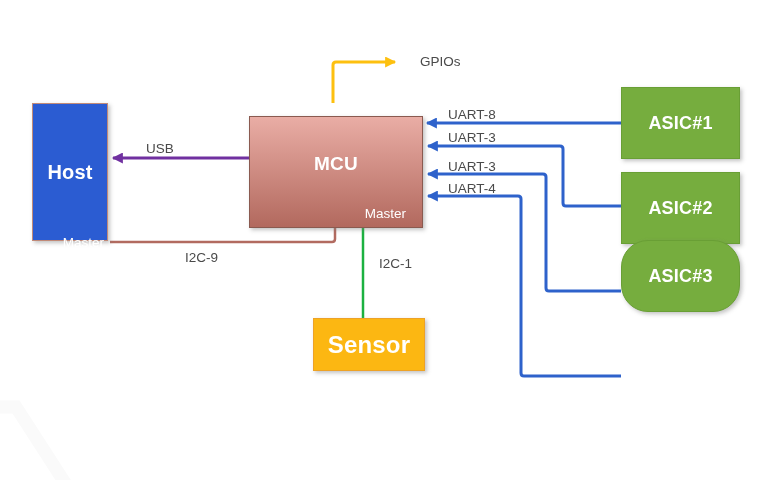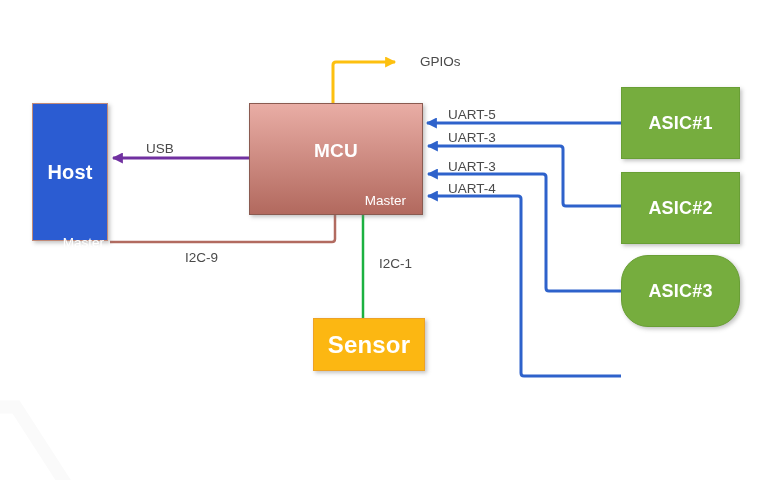--- a/index.html
+++ b/index.html
@@ -34,37 +34,37 @@
     font-weight: 400;
     color: #ffffff;
     padding-left: 20px;
   }
   .host {
     left: 32px; top: 103px; width: 76px; height: 138px;
     font-size: 20px;
   }
   .host .sub-label { right: 3px; top: 131px; }
   .mcu {
-    left: 249px; top: 103px; width: 174px; height: 112px;
+    left: 249px; top: 116px; width: 174px; height: 112px;
     background: linear-gradient(180deg, var(--fill-top, #e9ada5), var(--fill-bottom, #b2695e));
     font-size: 19px;
   }
   .mcu .box-label { transform: translateY(-8px); }
   .mcu .sub-label { right: 16px; bottom: 6px; }
   .sensor {
     left: 313px; top: 318px; width: 112px; height: 53px;
     font-size: 24px;
   }
   .asic {
     left: 621px; width: 119px; height: 72px;
     font-size: 18px;
   }
   .asic1 { top: 87px; }
   .asic2 { top: 172px; }
-  .asic3 { top: 255px; border-radius: 27px; }
+  .asic3 { top: 240px; border-radius: 27px; }
   .asic4 { top: 340px; }
   .conn-label {
     position: absolute;
     font-size: 13.5px;
     line-height: 16px;
     color: #4a4a4a;
     white-space: nowrap;
   }
   .lbl-gpios { left: 404px; top: 54px; margin-left: 16px; }
   .lbl-uart1 { left: 448px; top: 107px; }
@@ -133,21 +133,21 @@
   <div class="box asic asic2" style="--fill: #76ad3e; --border: #699f35;">
     <span class="box-label">ASIC#2</span>
   </div>
 
   <div class="box asic asic3" style="--fill: #76ad3e; --border: #699f35;">
     <span class="box-label">ASIC#3</span>
   </div>
 
 
   <div class="conn-label lbl-gpios">GPIOs</div>
-  <div class="conn-label lbl-uart1">UART-5</div>
+  <div class="conn-label lbl-uart1">UART-8</div>
   <div class="conn-label lbl-uart2">UART-3</div>
   <div class="conn-label lbl-uart3">UART-3</div>
   <div class="conn-label lbl-uart4">UART-4</div>
   <div class="conn-label lbl-usb">USB</div>
   <div class="conn-label lbl-i2c2">I2C-9</div>
   <div class="conn-label lbl-i2c1">I2C-1</div>
 
 </div>
 
 </body></html>

